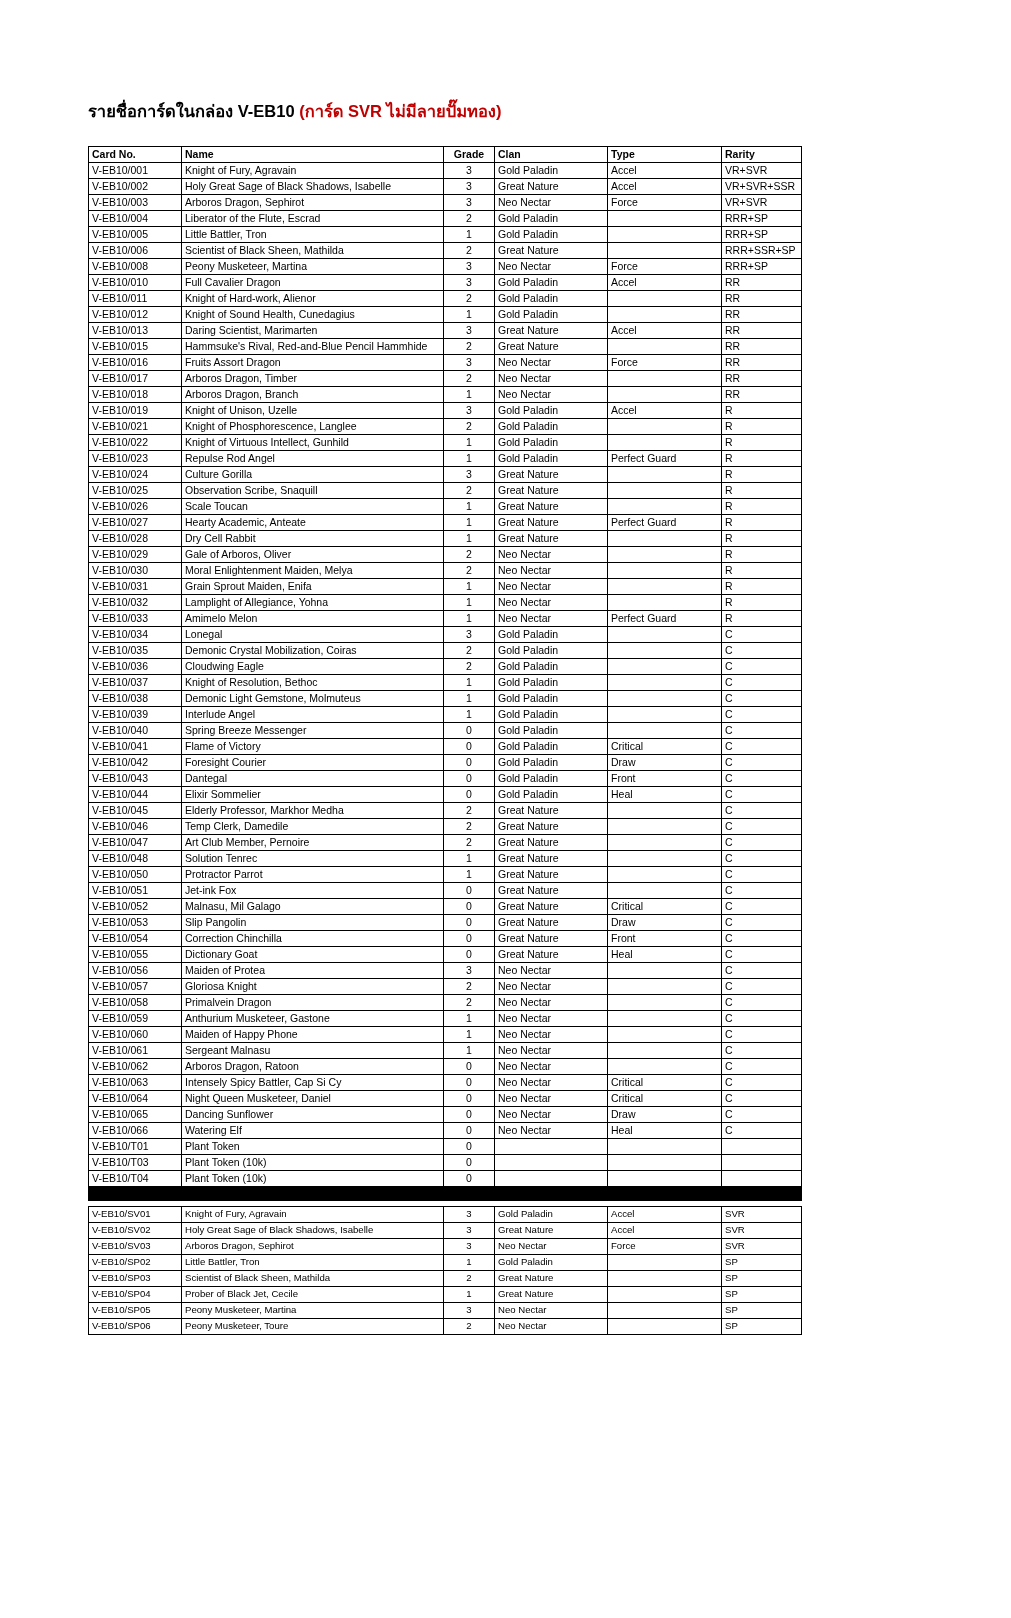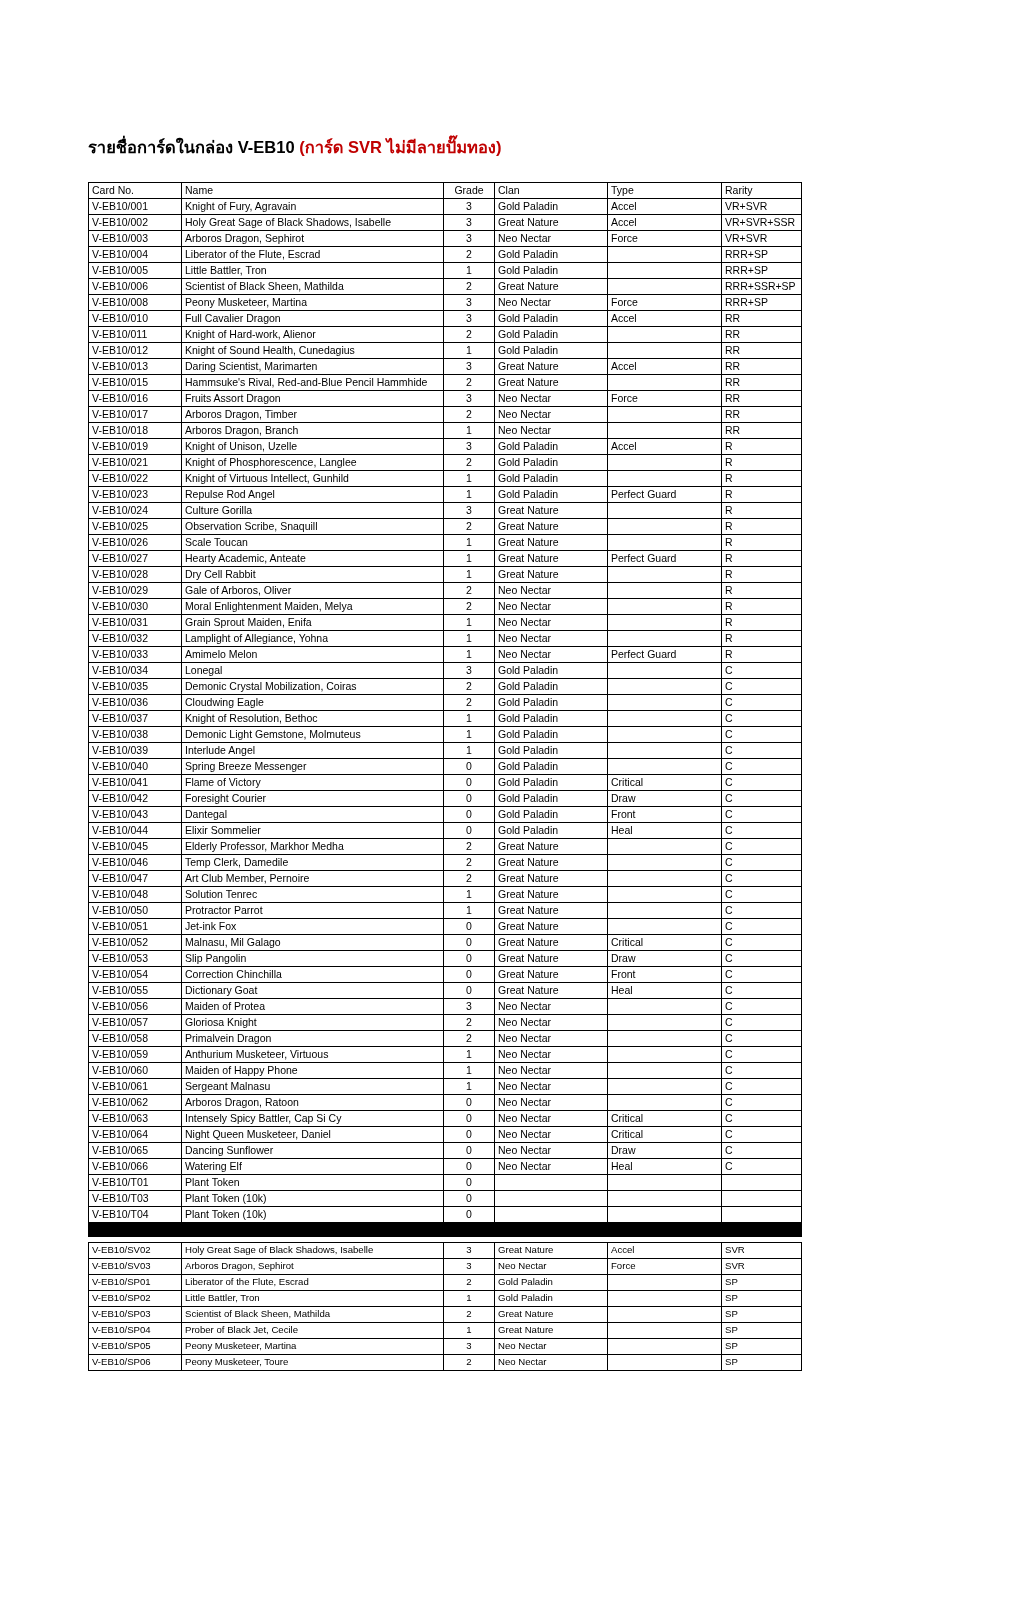--- a/index.html
+++ b/index.html
@@ -10,21 +10,20 @@
     width: 1011px;
     height: 1618px;
     font-family: "Liberation Sans", sans-serif;
   }
   #page {
     position: relative;
     width: 1011px;
     height: 1373px;
     background: #ffffff;
     overflow: hidden;
-    margin-top: 36px;
   }
   #title {
     position: absolute;
     left: 88px;
     top: 98px;
     font-size: 16.5px;
     font-weight: bold;
     color: #000000;
     white-space: nowrap;
     letter-spacing: 0px;
@@ -74,21 +73,21 @@
     position: relative;
     overflow: visible;
   }
   table.cardlist td.rarity span {
     position: relative;
     display: inline-block;
     white-space: nowrap;
     z-index: 3;
     background: transparent;
   }
-  tr.header th { font-weight: normal; }
+  tr.header th { font-weight: bold; }
 
   tr.blackbar td {
     background: #000000;
     border: 1px solid #000000;
     height: 14px;
     padding: 0;
   }
   tr.spacer td {
     border: none;
     height: 6px;
@@ -656,21 +655,21 @@
               <span class="clip">Primalvein Dragon</span>
             </td>
             <td class="grade">2</td>
             <td>Neo Nectar</td>
             <td></td>
             <td class="rarity"><span>C</span></td>
           </tr>
           <tr>
             <td>V-EB10/059</td>
             <td class="name">
-              <span class="clip">Anthurium Musketeer, Virtuous</span>
+              <span class="clip">Anthurium Musketeer, Gastone</span>
             </td>
             <td class="grade">1</td>
             <td>Neo Nectar</td>
             <td></td>
             <td class="rarity"><span>C</span></td>
           </tr>
           <tr>
             <td>V-EB10/060</td>
             <td class="name">
               <span class="clip">Maiden of Happy Phone</span>
@@ -774,48 +773,48 @@
       <tbody id="divider-body">
         <tr class="blackbar">
           <td colspan="6"></td>
         </tr>
         <tr class="spacer">
           <td colspan="6"></td>
         </tr>
       </tbody>
       <tbody id="special-body" class="small">
           <tr>
-            <td>V-EB10/SV02</td>
-            <td class="name">
-              <span class="clip">Holy Great Sage of Black Shadows, Isabelle</span>
-            </td>
-            <td class="grade">3</td>
-            <td>Great Nature</td>
+            <td>V-EB10/SV01</td>
+            <td class="name">
+              <span class="clip">Knight of Fury, Agravain</span>
+            </td>
+            <td class="grade">3</td>
+            <td>Gold Paladin</td>
             <td>Accel</td>
             <td class="rarity"><span>SVR</span></td>
           </tr>
           <tr>
+            <td>V-EB10/SV02</td>
+            <td class="name">
+              <span class="clip">Holy Great Sage of Black Shadows, Isabelle</span>
+            </td>
+            <td class="grade">3</td>
+            <td>Great Nature</td>
+            <td>Accel</td>
+            <td class="rarity"><span>SVR</span></td>
+          </tr>
+          <tr>
             <td>V-EB10/SV03</td>
             <td class="name">
               <span class="clip">Arboros Dragon, Sephirot</span>
             </td>
             <td class="grade">3</td>
             <td>Neo Nectar</td>
             <td>Force</td>
             <td class="rarity"><span>SVR</span></td>
-          </tr>
-          <tr>
-            <td>V-EB10/SP01</td>
-            <td class="name">
-              <span class="clip">Liberator of the Flute, Escrad</span>
-            </td>
-            <td class="grade">2</td>
-            <td>Gold Paladin</td>
-            <td></td>
-            <td class="rarity"><span>SP</span></td>
           </tr>
           <tr>
             <td>V-EB10/SP02</td>
             <td class="name">
               <span class="clip">Little Battler, Tron</span>
             </td>
             <td class="grade">1</td>
             <td>Gold Paladin</td>
             <td></td>
             <td class="rarity"><span>SP</span></td>

